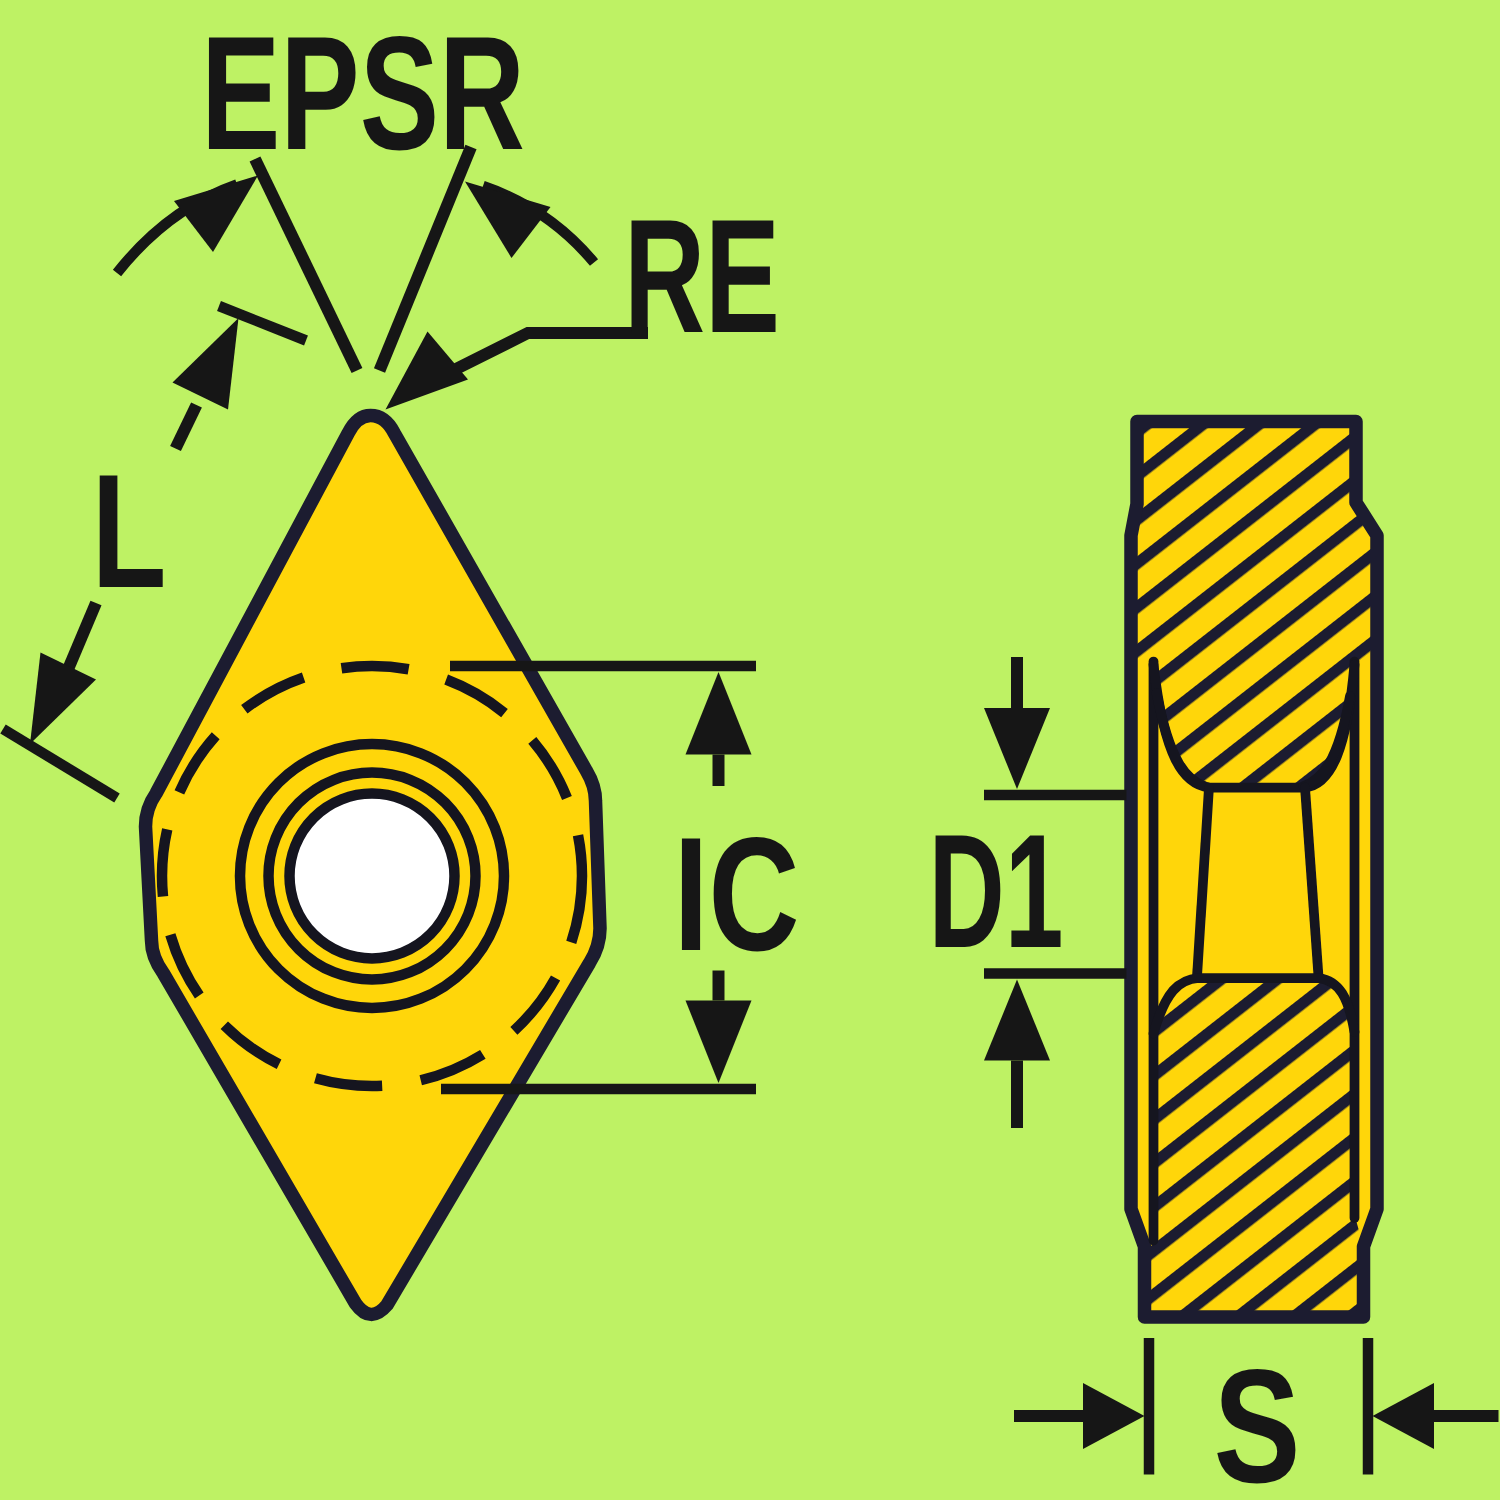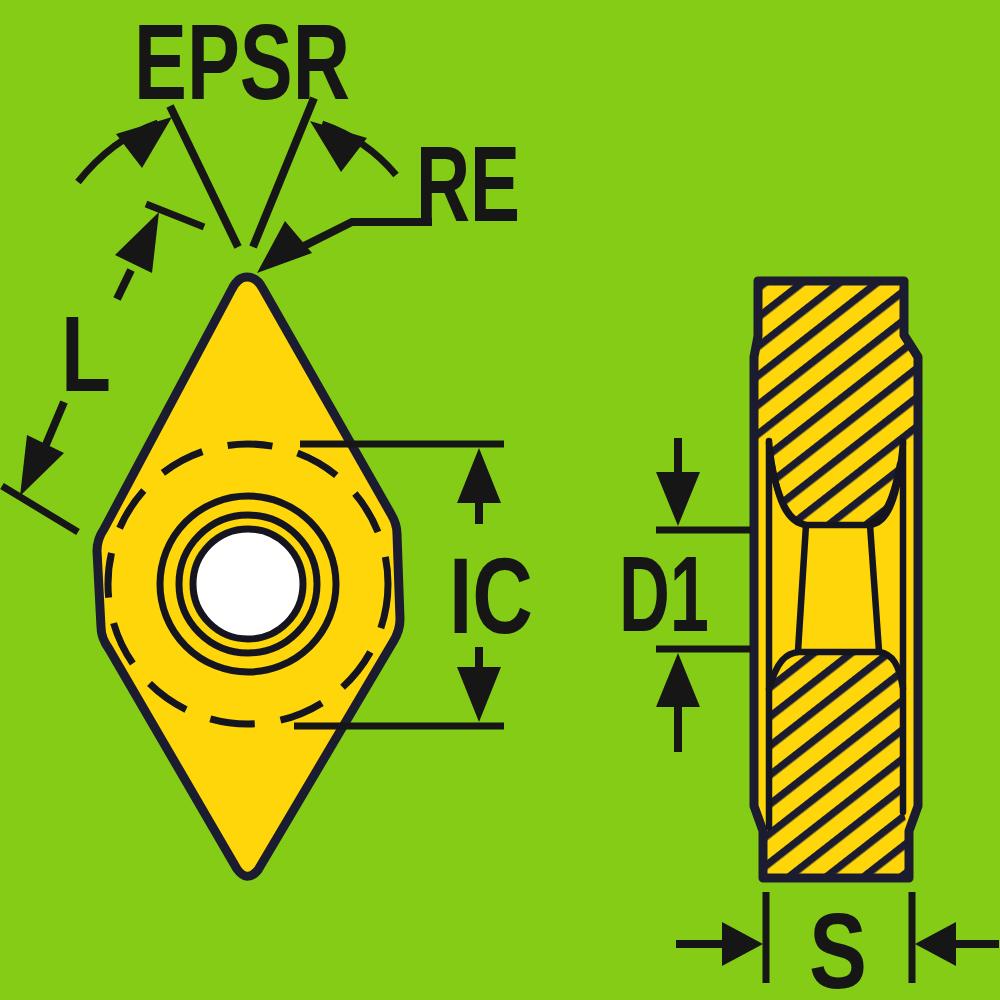--- a/index.html
+++ b/index.html
@@ -1,17 +1,17 @@
 <!DOCTYPE html>
 <html><head>
 <meta charset="utf-8">
 <style>
   html,body{margin:0;padding:0;background:#ffffff;}
   .canvas{
-    position:relative;width:1000px;height:1000px;background:#84cc16;overflow:hidden;
+    position:relative;width:1000px;height:1000px;background:#bef264;overflow:hidden;
     font-family:"Liberation Sans", sans-serif;
   }
   svg{display:block;}
   .dim-label{
     font-family:"Liberation Sans", sans-serif;
     font-weight:bold;
     fill:#161616;
   }
 </style>
 </head>

